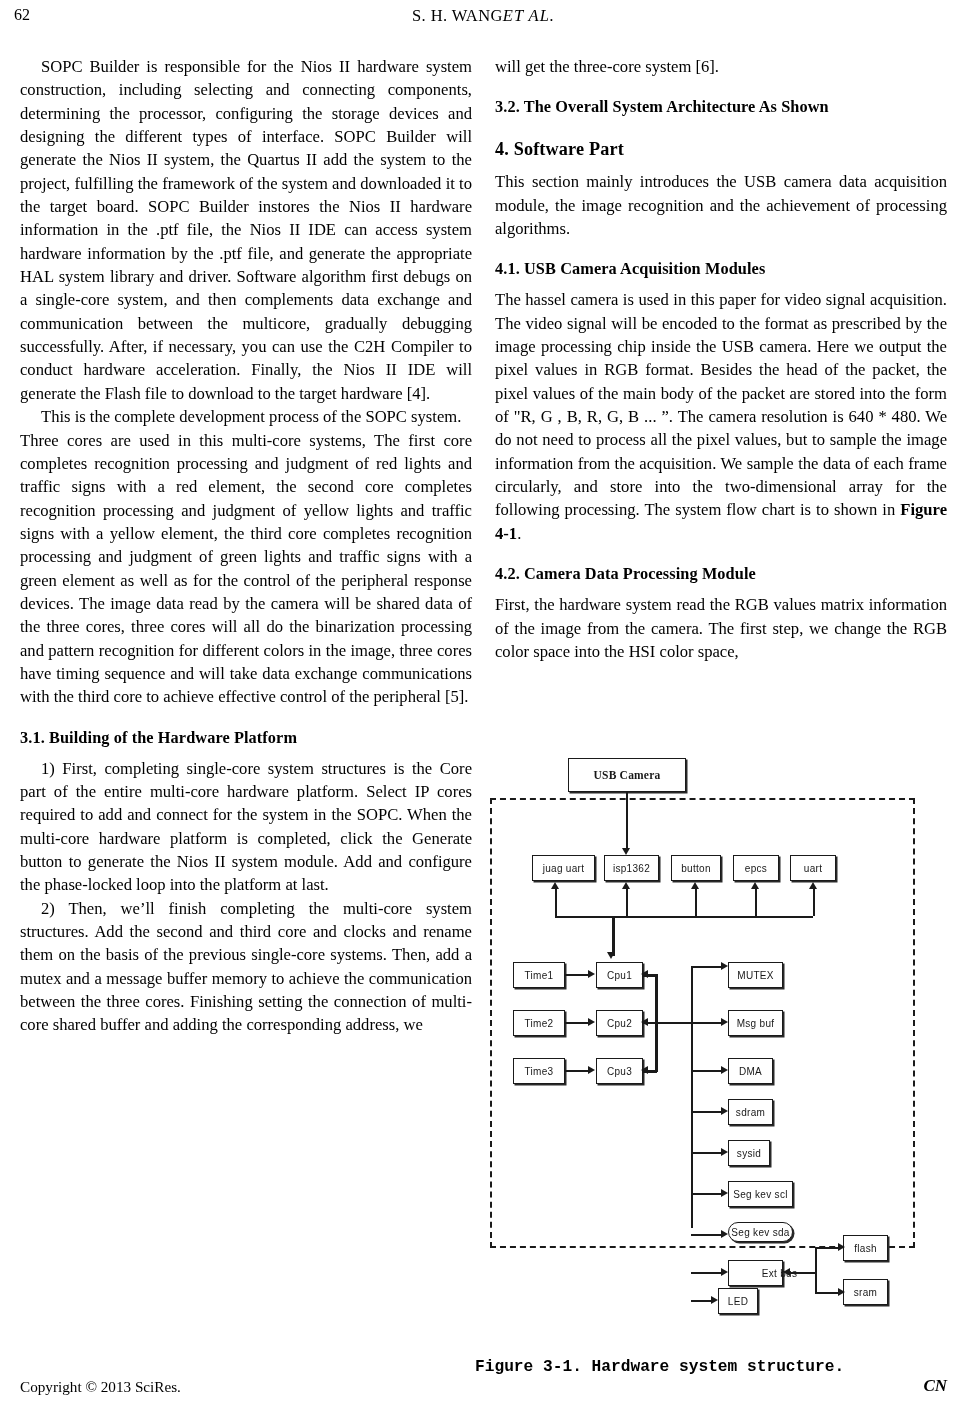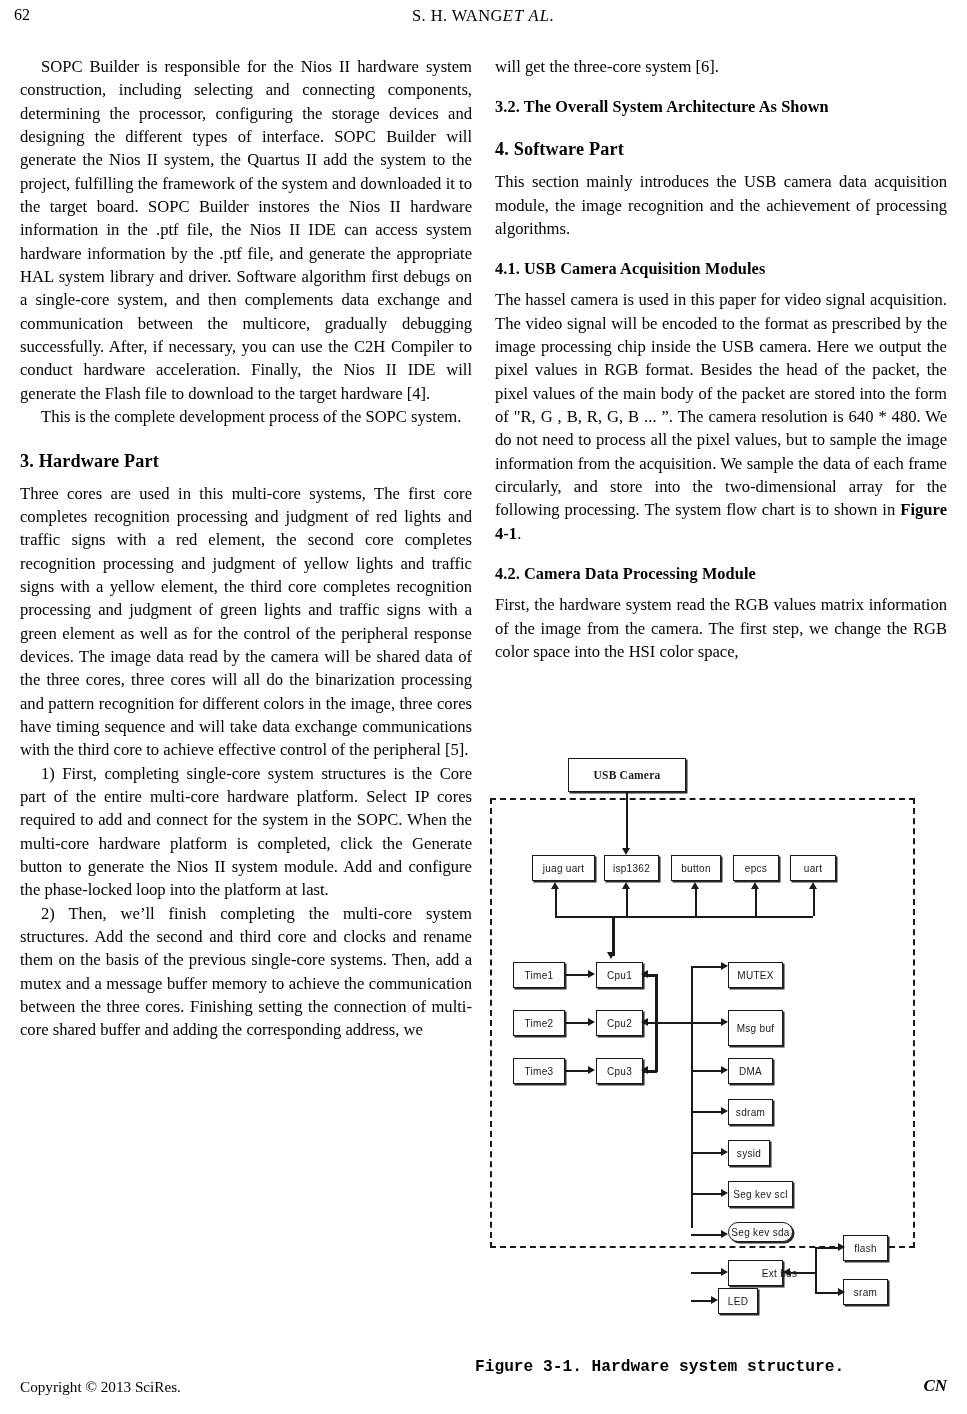--- a/index.html
+++ b/index.html
@@ -211,22 +211,22 @@
   <div class="running-head">
     <div class="folio">62</div>
     <div class="head-title"><span>S. H. WANG</span><span class="etal">ET   AL.</span></div>
   </div>
 
   <div class="columns">
 
     <div class="col col-left">
       <p class="body indent">SOPC Builder is responsible for the Nios II hardware system construction, including selecting and connecting components, determining the processor, configuring the storage devices and designing the different types of interface. SOPC Builder will generate the Nios II system, the Quartus II add the system to the project, fulfilling the framework of the system and downloaded it to the target board. SOPC Builder instores the Nios II hardware information in the .ptf file, the Nios II IDE can access system hardware information by the .ptf file, and generate the appropriate HAL system library and driver. Software algorithm first debugs on a single-core system, and then complements data exchange and communication between the multicore, gradually debugging successfully. After, if necessary, you can use the C2H Compiler to conduct hardware acceleration. Finally, the Nios II IDE will generate the Flash file to download to the target hardware [4].</p>
       <p class="body indent">This is the complete development process of the SOPC system.</p>
-      <h2 class="sec">3. Hardware Part</h2>
       <p class="body contin">Three cores are used in this multi-core systems, The first core completes recognition processing and judgment of red lights and traffic signs with a red element, the second core completes recognition processing and judgment of yellow lights and traffic signs with a yellow element, the third core completes recognition processing and judgment of green lights and traffic signs with a green element as well as for the control of the peripheral response devices. The image data read by the camera will be shared data of the three cores, three cores will all do the binarization processing and pattern recognition for different colors in the image, three cores have timing sequence and will take data exchange communications with the third core to achieve effective control of the peripheral [5].</p>
+      <h3 class="subsec">3.1. Building of the Hardware Platform</h3>
       <p class="body indent">1) First, completing single-core system structures is the Core part of the entire multi-core hardware platform. Select IP cores required to add and connect for the system in the SOPC. When the multi-core hardware platform is completed, click the Generate button to generate the Nios II system module. Add and configure the phase-locked loop into the platform at last.</p>
       <p class="body indent">2) Then, we’ll finish completing the multi-core system structures. Add the second and third core and clocks and rename them on the basis of the previous single-core systems. Then, add a mutex and a message buffer memory to achieve the communication between the three cores. Finishing setting the connection of multi-core shared buffer and adding the corresponding address, we</p>
     </div>
 
     <div class="col col-right">
       <p class="body contin">will get the three-core system [6].</p>
       <h3 class="subsec sp-before">3.2. The Overall System Architecture As Shown</h3>
       <h2 class="sec">4. Software Part</h2>
       <p class="body contin">This section mainly introduces the USB camera data acquisition module, the image recognition and the achievement of processing algorithms.</p>
       <h3 class="subsec">4.1. USB Camera Acquisition Modules</h3>
@@ -288,21 +288,21 @@
       <div class="arrow left" style="left:166px; top:218px;"></div>
       <div class="ln thick h" style="left:168px; top:318px; width:14px;"></div>
       <div class="arrow left" style="left:166px; top:314px;"></div>
 
       <div class="ln v" style="left:216px; top:214px; height:262px;"></div>
 
       <div class="ln h" style="left:168px; top:270px; width:78px;"></div>
       <div class="arrow left" style="left:166px; top:266px;"></div>
 
       <div class="dbox" style="left:253px; top:210px; width:55px; height:26px;">MUTEX</div>
-      <div class="dbox" style="left:253px; top:258px; width:55px; height:36px;">Msg buf</div>
+      <div class="dbox" style="left:253px; top:258px; width:55px; height:26px;">Msg buf</div>
       <div class="dbox" style="left:253px; top:306px; width:45px; height:26px;">DMA</div>
       <div class="dbox" style="left:253px; top:347px; width:45px; height:26px;">sdram</div>
       <div class="dbox" style="left:253px; top:388px; width:42px; height:26px;">sysid</div>
       <div class="dbox" style="left:253px; top:429px; width:65px; height:26px;">Seg kev scl</div>
       <div class="dbox" style="left:253px; top:470px; width:65px; height:20px;border-radius:12px;">Seg kev sda</div>
       <div class="dbox" style="left:253px; top:508px; width:55px; height:26px;padding-left:48px;">Ext bus</div>
       <div class="dbox" style="left:368px; top:483px; width:45px; height:26px;">flash</div>
       <div class="dbox" style="left:368px; top:527px; width:45px; height:26px;">sram</div>
       <div class="dbox" style="left:243px; top:536px; width:40px; height:26px;">LED</div>
 

